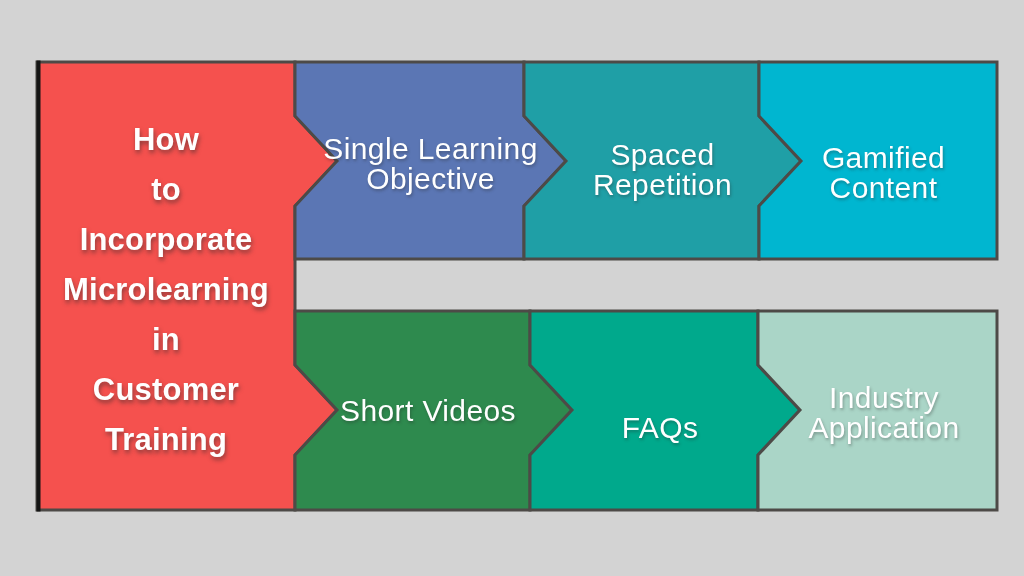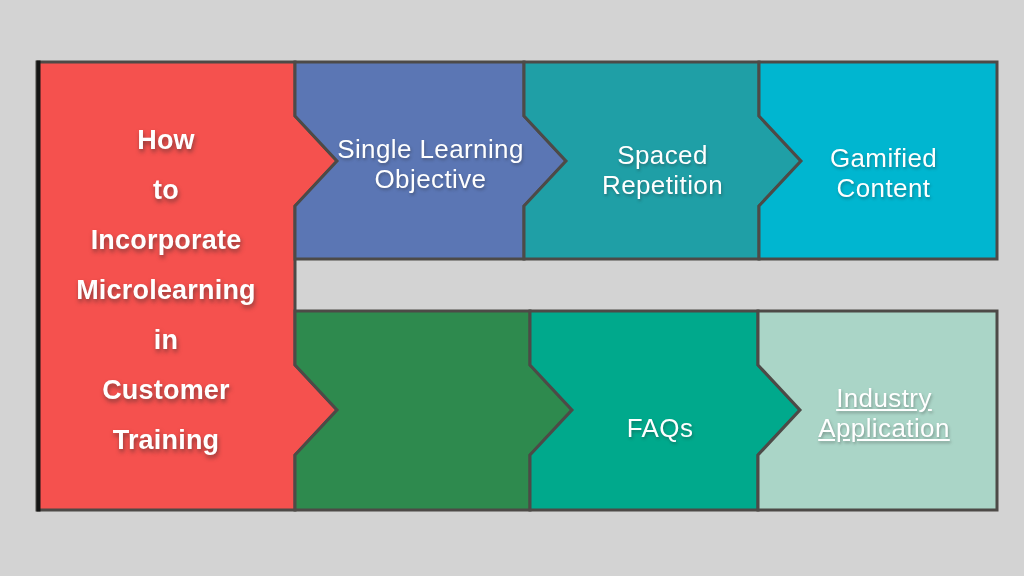--- a/index.html
+++ b/index.html
@@ -34,28 +34,28 @@
     position: absolute;
     display: flex;
     align-items: center;
     justify-content: center;
     text-align: center;
     color: #ffffff;
     white-space: pre-line;
     pointer-events: none;
   }
   .title-text {
-    font-size: 27px;
+    font-size: 31px;
     font-weight: bold;
     line-height: 50px;
     letter-spacing: 0.2px;
     text-shadow: 1px 3px 4px rgba(40, 40, 40, 0.5);
   }
   .chevron-label {
-    font-size: 26px;
+    font-size: 30px;
     line-height: 30px;
     letter-spacing: 0.4px;
     text-shadow: 1px 2px 3px rgba(40, 40, 40, 0.35);
   }
 </style>
 </head>
 <body>
 
 <div class="stage">
 
@@ -83,19 +83,20 @@
 
   <div class="txt chevron-label" style="left:295px; top:62px; width:271px; height:198px; padding-top:6px; box-sizing:border-box;">Single Learning
 Objective</div>
 
   <div class="txt chevron-label" style="left:524px; top:62px; width:277px; height:198px; padding-top:18px; box-sizing:border-box;">Spaced
 Repetition</div>
 
   <div class="txt chevron-label" style="left:770px; top:62px; width:227px; height:198px; padding-top:24px; box-sizing:border-box;">Gamified
 Content</div>
 
+  <div class="txt chevron-label" style="left:295px; top:311px; width:266px; height:199px; box-sizing:border-box;">Short Videos</div>
 
   <div class="txt chevron-label" style="left:530px; top:311px; width:260px; height:234px; box-sizing:border-box;">FAQs</div>
 
-  <div class="txt chevron-label" style="left:771px; top:311px; width:226px; height:199px; padding-top:4px; box-sizing:border-box;text-decoration:underline;">Industry
+  <div class="txt chevron-label" style="left:771px; top:311px; width:226px; height:199px; padding-top:4px; box-sizing:border-box;">Industry
 Application</div>
 
 </div>
 
 </body></html>

